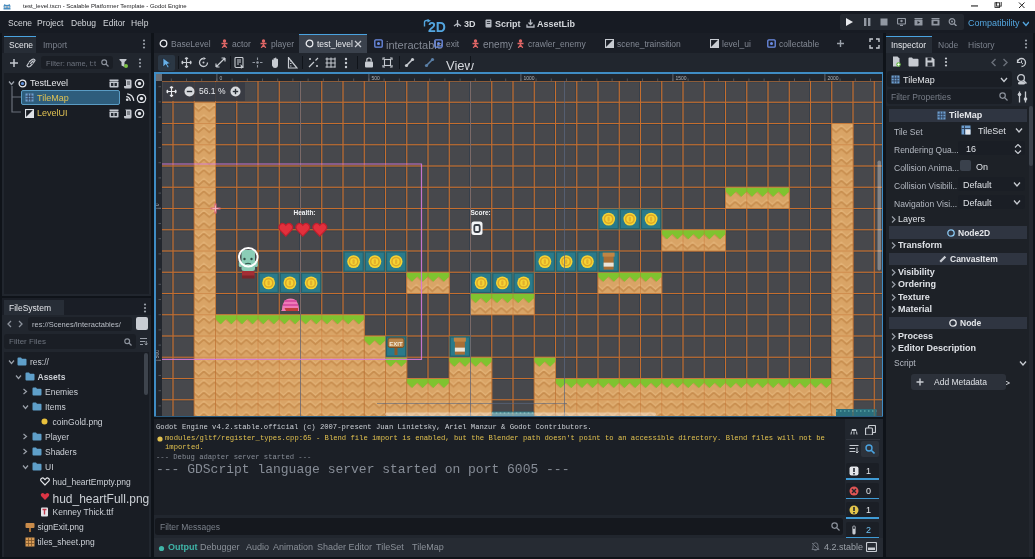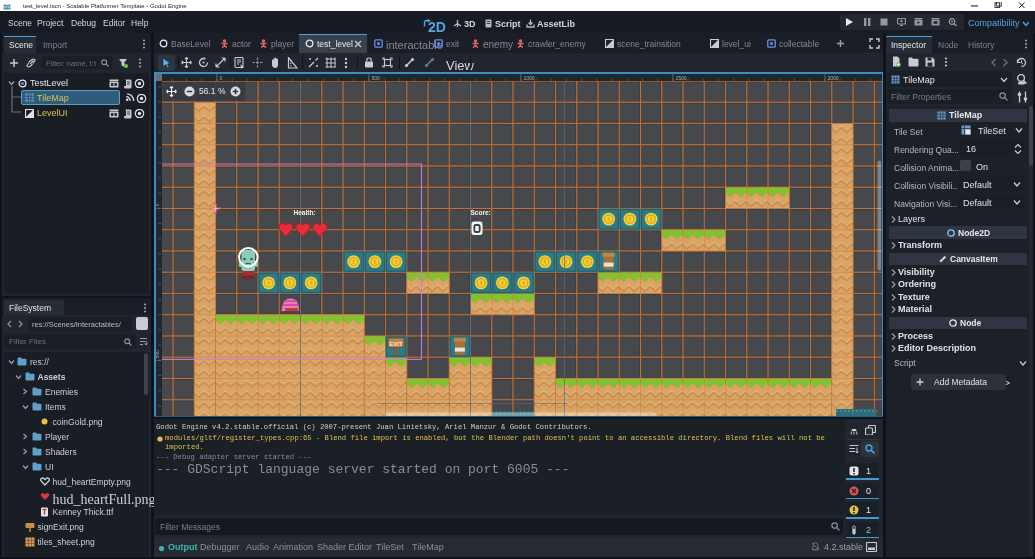--- a/index.html
+++ b/index.html
@@ -256,21 +256,21 @@
     <path d="M0.5 1.5 Q0.5 0.5 1.5 0.5 H4 L5 1.8 H8.7 Q9.5 1.8 9.5 2.8 V7.5 Q9.5 8.5 8.5 8.5 H1.5 Q0.5 8.5 0.5 7.5 Z" fill="#5f9fc9"></path>
   </svg>
 <div style="position:absolute;left:45.0px;top:462.85px;font-size:8.5px;color:#ccd0d6;font-weight:400;font-family:'Liberation Sans',sans-serif;white-space:nowrap;line-height:1;">UI</div>
 <svg style="position:absolute;left:39.5px;top:476.9px" width="10" height="9" viewBox="0 0 10 9">
     <path d="M5 8 L1.3 4.2 Q0 2.6 1.4 1.4 Q2.8 0.4 4 1.6 L5 2.6 L6 1.6 Q7.2 0.4 8.6 1.4 Q10 2.6 8.7 4.2 Z" fill="none" stroke="#e4e6ea" stroke-width="1.2"></path>
   </svg>
 <div style="position:absolute;left:52.5px;top:477.9px;font-size:8.5px;color:#ccd0d6;font-weight:400;font-family:'Liberation Sans',sans-serif;white-space:nowrap;line-height:1;text-align:right;">hud_heartEmpty.png</div>
 <svg style="position:absolute;left:39.5px;top:491.95000000000005px" width="10" height="9" viewBox="0 0 10 9">
     <path d="M5 8 L1.3 4.2 Q0 2.6 1.4 1.4 Q2.8 0.4 4 1.6 L5 2.6 L6 1.6 Q7.2 0.4 8.6 1.4 Q10 2.6 8.7 4.2 Z" fill="#dc3545"></path>
   </svg>
-<div style="position:absolute;left:52.5px;top:492.95000000000005px;font-size:14px;color:#ccd0d6;font-weight:400;font-family:Liberation Serif, serif;white-space:nowrap;line-height:1;">hud_heartFull.png</div>
+<div style="position:absolute;left:52.5px;top:492.95000000000005px;font-size:12px;color:#ccd0d6;font-weight:400;font-family:Liberation Sans, sans-serif;white-space:nowrap;line-height:1;">hud_heartFull.png</div>
 <svg style="position:absolute;left:39.5px;top:507.0px" width="9" height="10" viewBox="0 0 9 10">
     <rect x="1" y="0.5" width="7" height="9" fill="#e4e6ea" rx="1"></rect>
     <path d="M2.5 2.5 H6.5 M4.5 2.5 V7.5" stroke="#c23b4e" stroke-width="1.4"></path>
   </svg>
 <div style="position:absolute;left:52.5px;top:508.0px;font-size:8.5px;color:#ccd0d6;font-weight:400;font-family:'Liberation Sans',sans-serif;white-space:nowrap;line-height:1;">Kenney Thick.ttf</div>
 <svg style="position:absolute;left:24.5px;top:522.05px" width="10" height="10" viewBox="0 0 10 10">
     <rect x="0.5" y="1" width="9" height="5" rx="1" fill="#c98c4b"></rect>
     <rect x="4" y="6" width="2" height="4" fill="#a06a33"></rect>
   </svg>
 <div style="position:absolute;left:37.5px;top:523.05px;font-size:8.5px;color:#ccd0d6;font-weight:400;font-family:'Liberation Sans',sans-serif;white-space:nowrap;line-height:1;">signExit.png</div>

